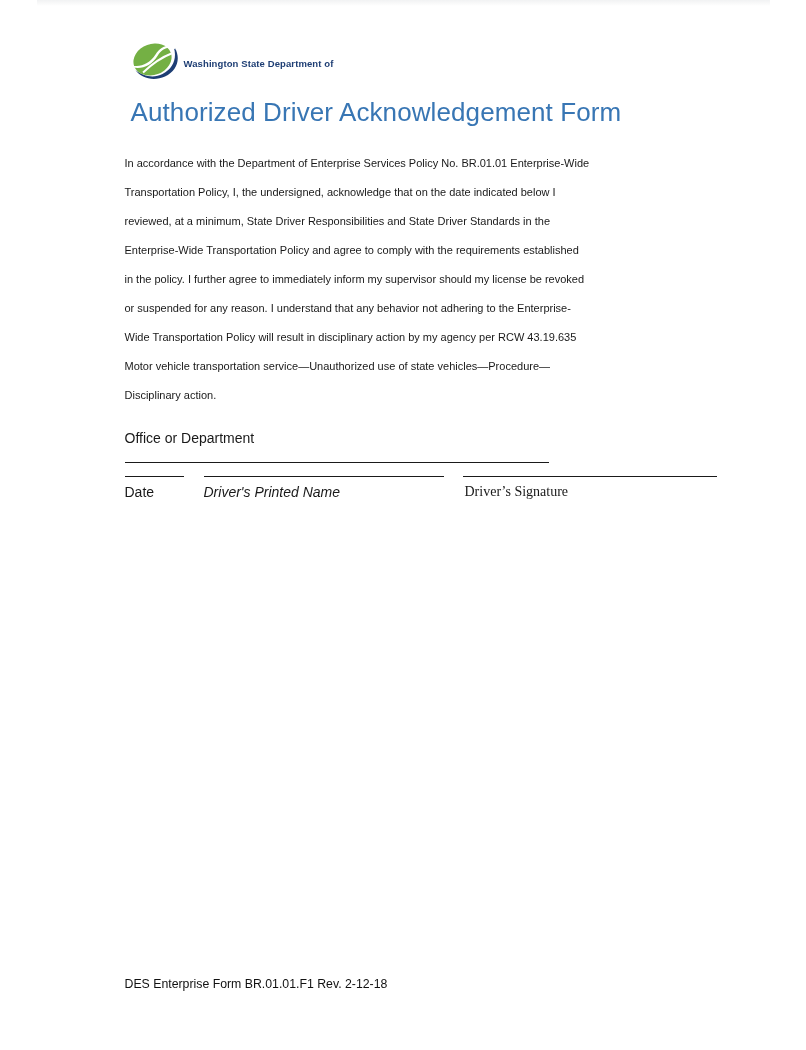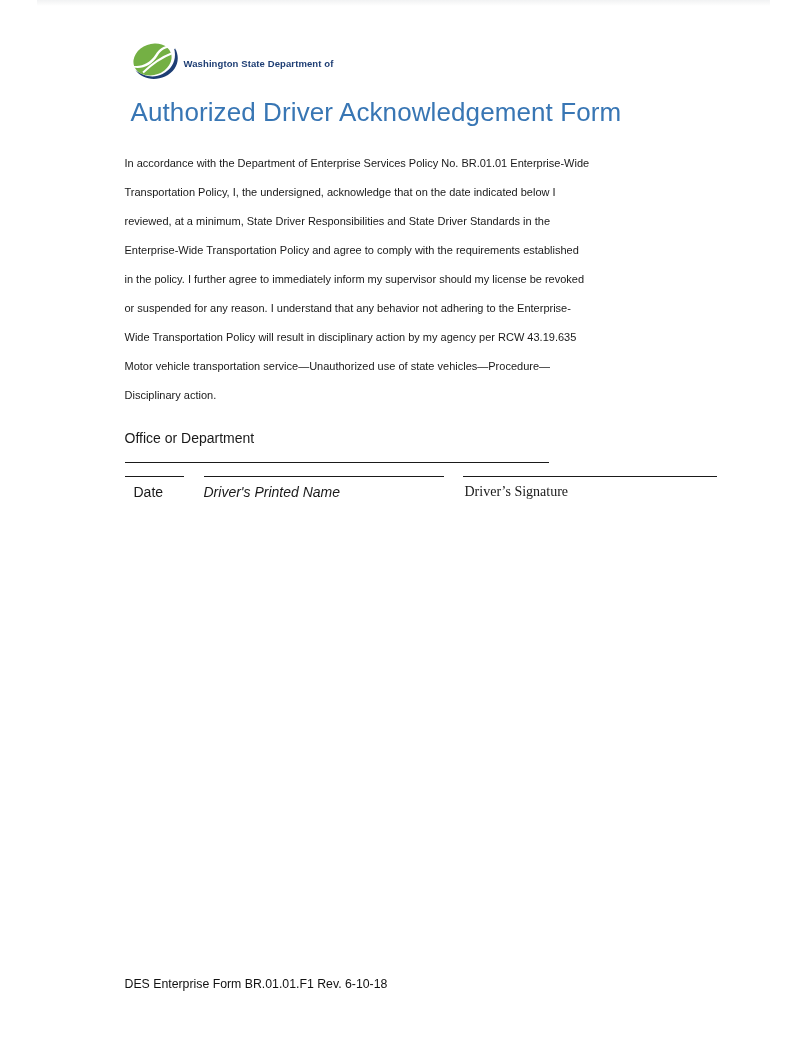--- a/index.html
+++ b/index.html
@@ -98,21 +98,21 @@
   .line-name { left: 167px; width: 240px; }
   .line-sig  { left: 426px; width: 254px; }
 
   .sig-label {
     position: absolute;
     top: 484px;
     font-size: 14px;
     color: #191919;
     white-space: nowrap;
   }
-  .label-date { left: 88px; margin-left: 9px;  }
+  .label-date { left: 88px;  }
   .label-name { left: 167px; font-style: italic; }
   .label-sig  { left: 428px; font-family: Liberation Serif, serif; }
 
   
   .note {
     position: absolute;
     left: 88px; top: 512px;
     font-size: 12.7px;
     font-style: italic;
     color: #191919;
@@ -169,15 +169,15 @@
 
   <div class="sig-line line-date"></div>
   <div class="sig-line line-name"></div>
   <div class="sig-line line-sig"></div>
 
   <div class="sig-label label-date">Date</div>
   <div class="sig-label label-name">Driver's Printed Name</div>
   <div class="sig-label label-sig">Driver’s Signature</div>
 
 
-  <footer class="footer">DES Enterprise Form BR.01.01.F1 Rev. 6-10-18</footer>
+  <footer class="footer">DES Enterprise Form BR.01.01.F1 Rev. 2-12-18</footer>
 
 </div>
 
 </body></html>

